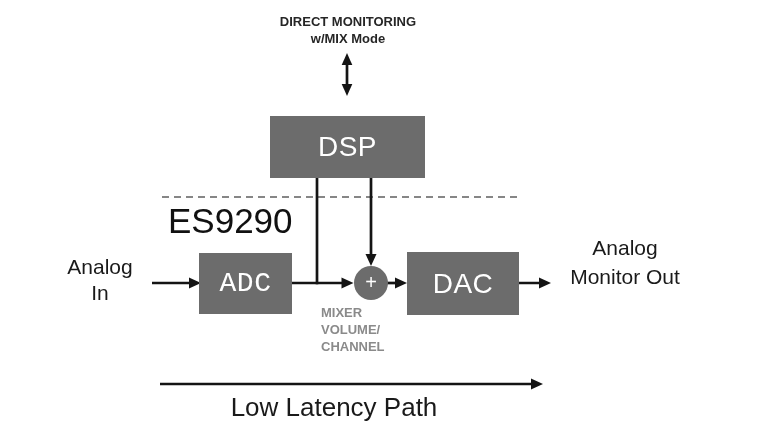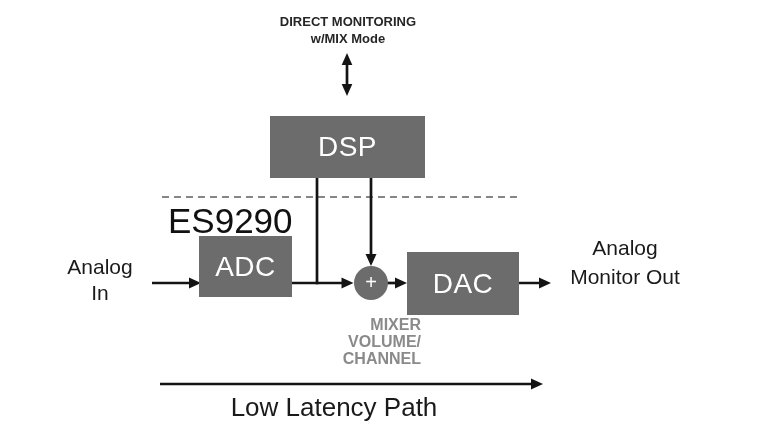--- a/index.html
+++ b/index.html
@@ -30,21 +30,21 @@
     position: absolute;
     background: var(--box-gray);
     color: #ffffff;
     display: flex;
     align-items: center;
     justify-content: center;
     font-size: 28px;
     letter-spacing: 0.5px;
   }
   .block.dsp { left: 270px; top: 96px;  width: 155px; height: 62px; margin-top: 20px; }
-  .block.adc { left: 199px; top: 236px; width: 93px;  height: 61px; }
+  .block.adc { left: 199px; top: 253px; width: 93px;  height: 61px; font-family: Liberation Mono, monospace; }
   .block.dac { left: 407px; top: 252px; width: 112px;  height: 63px; }
   .mixer {
     position: absolute;
     left: 354px; top: 266px;
     width: 34px; height: 34px;
     border-radius: 50%;
     background: var(--box-gray);
     color: #ffffff;
     display: flex;
     align-items: center;
@@ -70,23 +70,23 @@
     left: 55px; top: 254px; width: 90px;
     text-align: center;
     font-size: 21px; line-height: 26px;
   }
   .label.output-label {
     left: 540px; top: 233px; width: 170px;
     text-align: center;
     font-size: 21px; line-height: 29px;
   }
   .label.mixer-caption {
-    left: 321px; top: 316px; width: 100px;
-    text-align: right;
-    font-size: 16px; line-height: 17px;
+    left: 321px; top: 304px; width: 100px;
+    text-align: left;
+    font-size: 13px; line-height: 17px;
     color: var(--caption-gray);
     font-weight: 600;
   }
   .label.bottom-label {
     left: 214px; top: 392px; width: 240px;
     text-align: center;
     font-size: 26px;
   }
 </style>
 </head>

